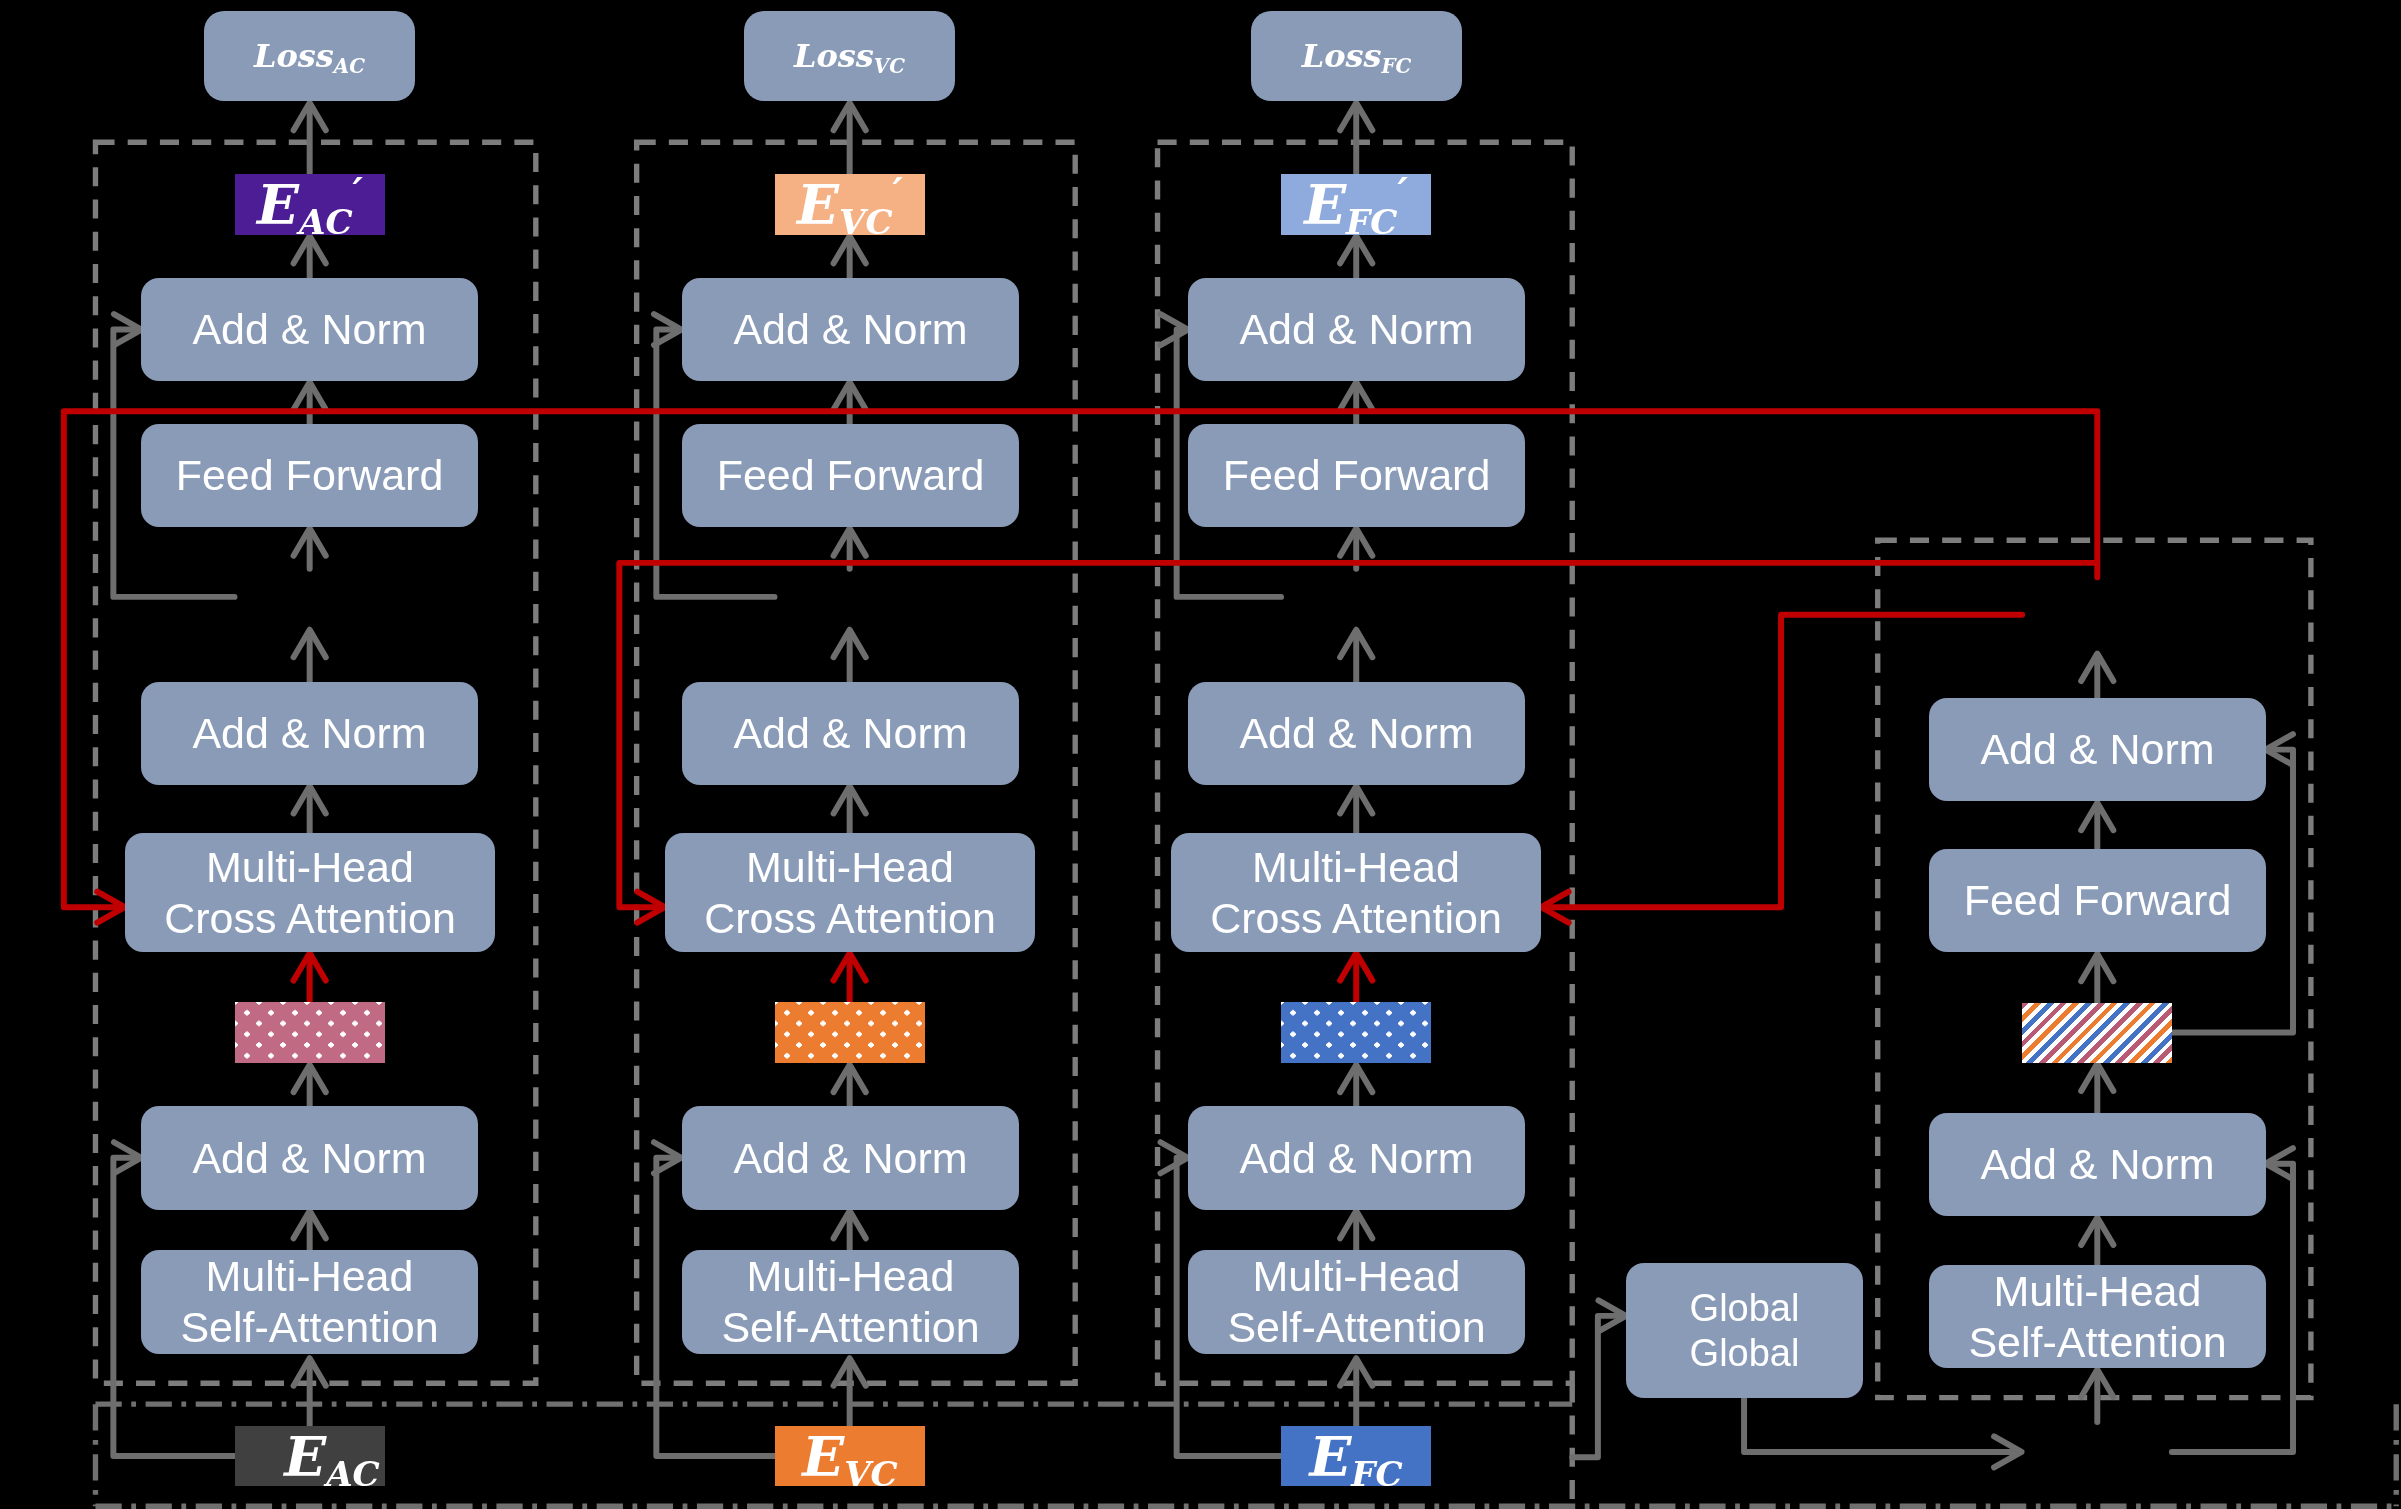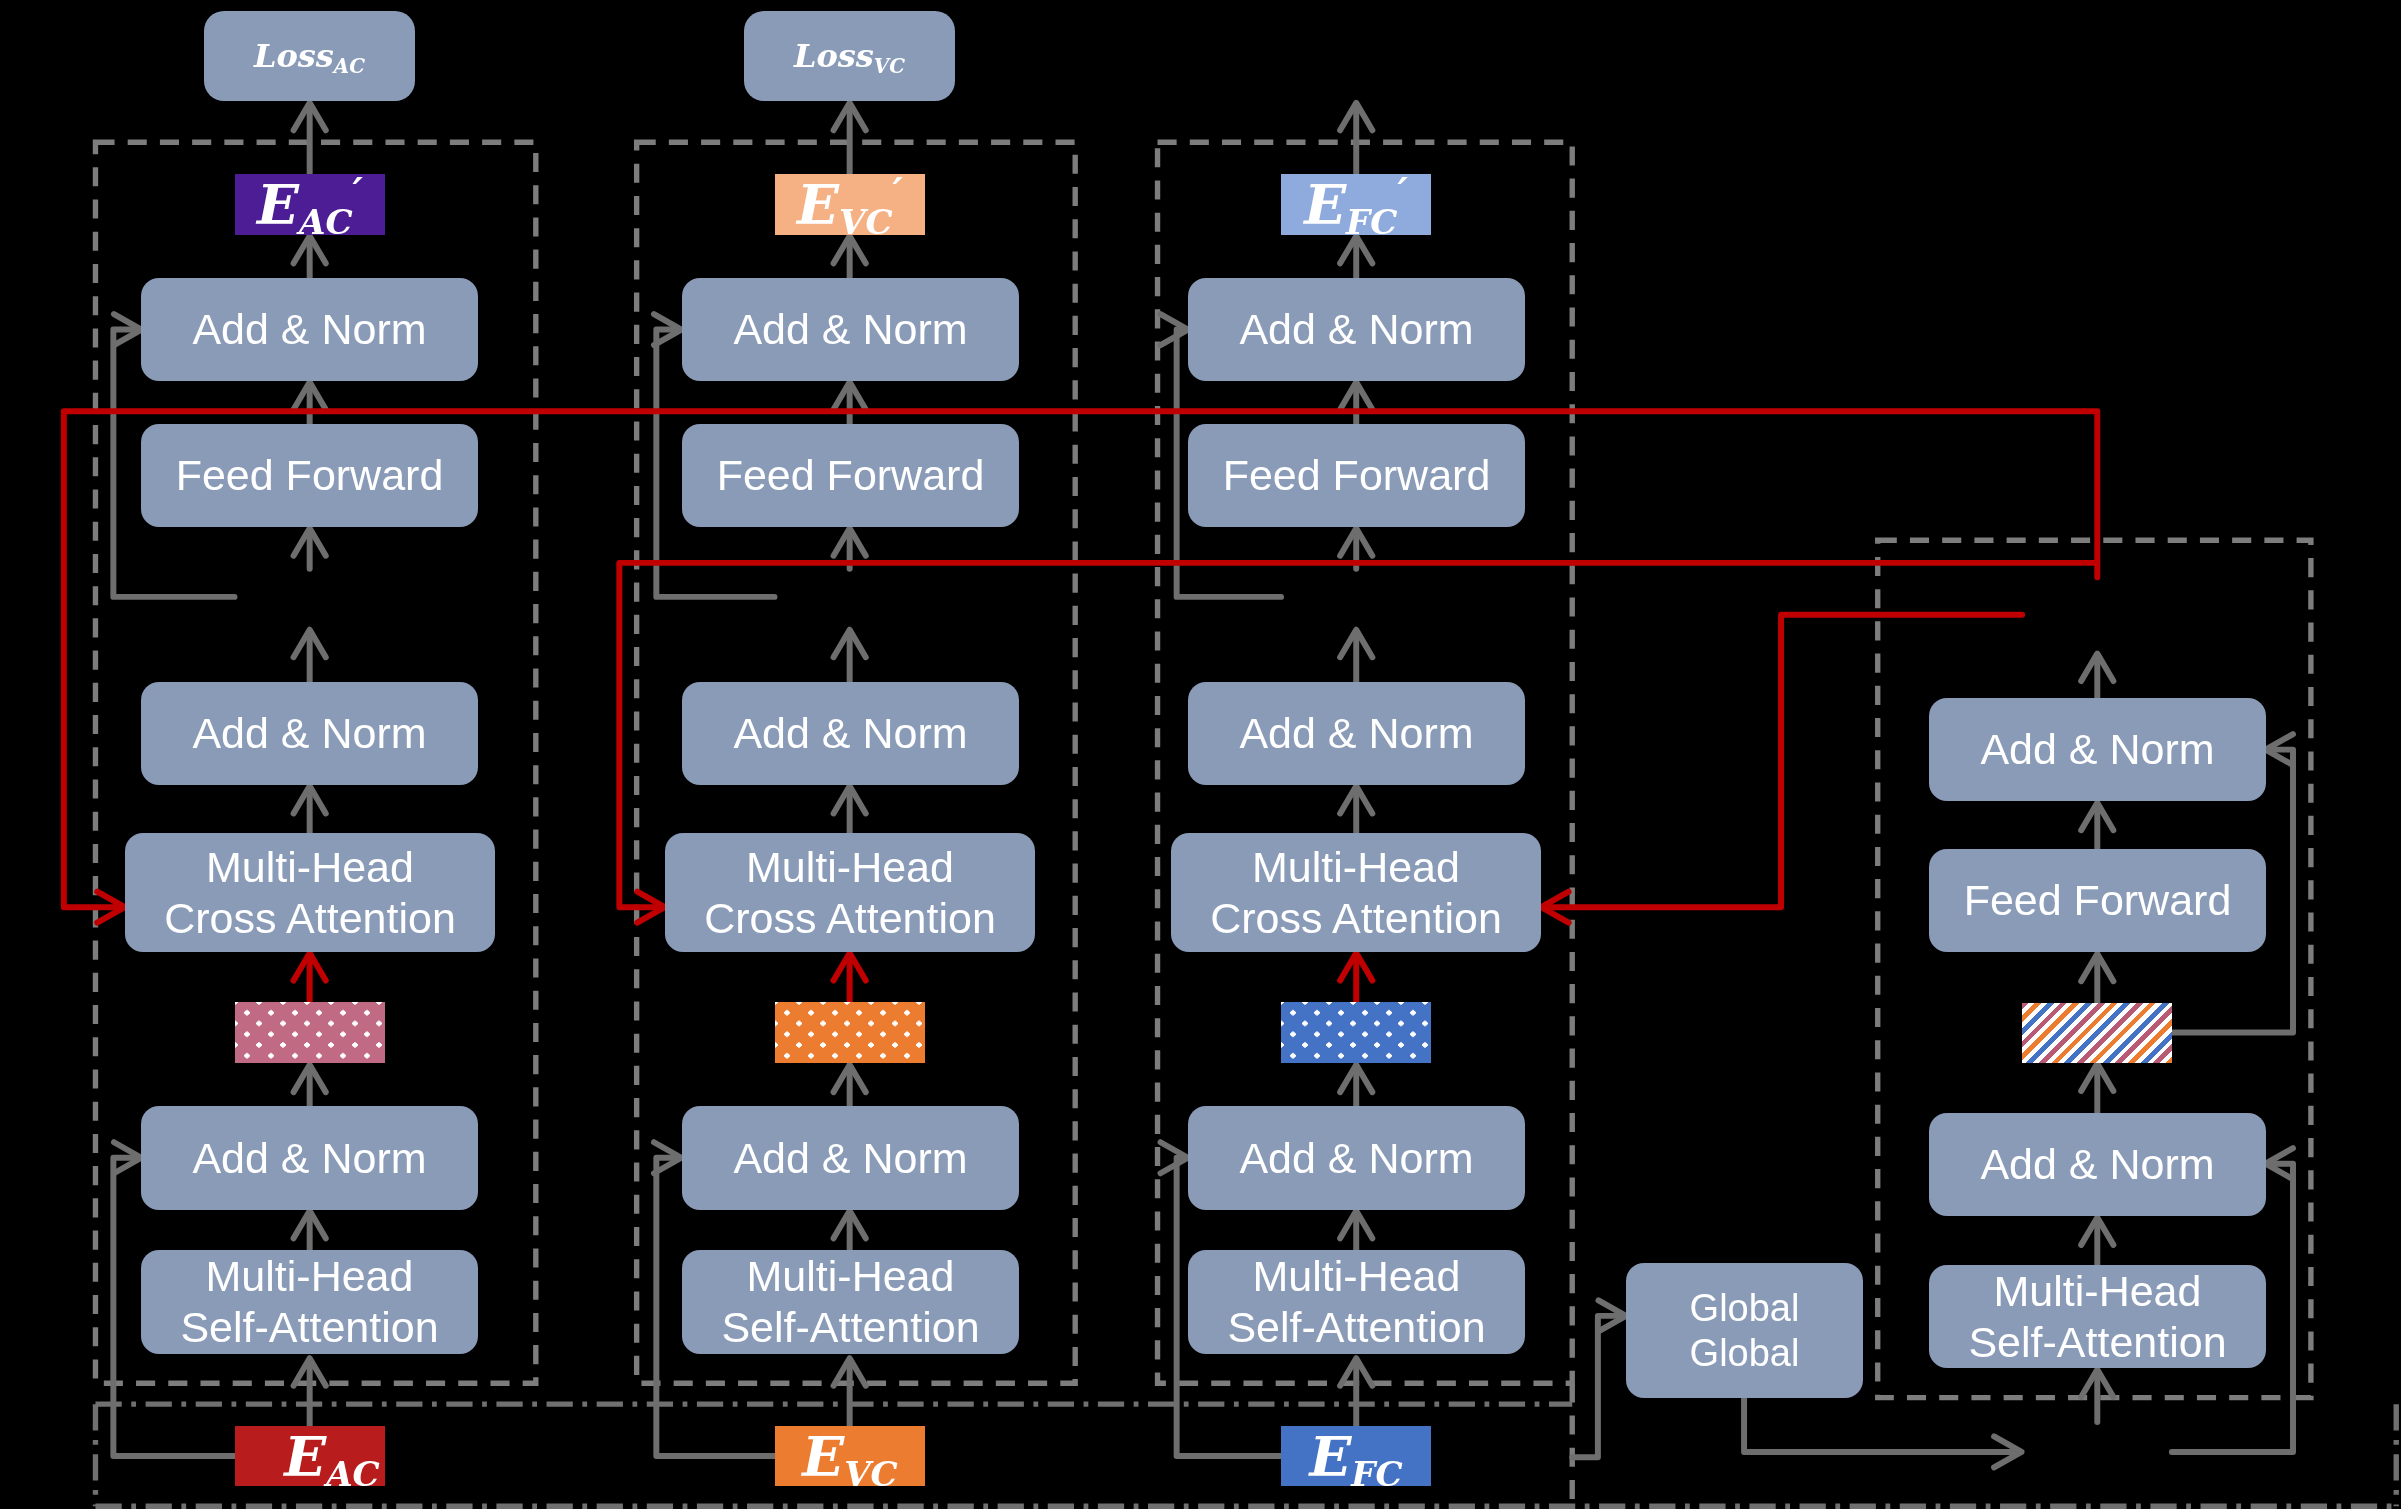--- a/index.html
+++ b/index.html
@@ -12,21 +12,21 @@
   .loss{background:#8a9bb8;border-radius:20px;color:#fff;}
   .mathtxt{font-family:"DejaVu Serif",serif;font-style:italic;font-weight:bold;}
   .loss .mathtxt{font-size:32px;}
   .ebox .mathtxt{font-size:55px;}
   .mathtxt sub{font-size:0.62em;vertical-align:-0.28em;line-height:0;}
   .pr{font-size:0.72em;vertical-align:0.45em;line-height:0;}
   .ebox{color:#fff;}
   .e-ac-p{background:#4c1d95;}
   .e-vc-p{background:#f5b183;}
   .e-fc-p{background:#8faadc;}
-  .e-ac{background:#b91c1c;padding-left:44px;}
+  .e-ac{background:#404040;padding-left:44px;}
   .e-vc{background:#ec7c30;}
   .e-fc{background:#4472c4;}
   
   .dotbox{background-color:#c16a84;
     background-image:radial-gradient(#fff 2.7px,transparent 3px),radial-gradient(#fff 2.7px,transparent 3px);
     background-size:24px 21.5px;background-position:0 0,12px 10.7px;}
   .dot-vc{background-color:#ec7c30;}
   .dot-fc{background-color:#4472c4;}
   
   .hat{display:flex;flex-direction:column;}
@@ -264,20 +264,23 @@
       <span>Add &amp; Norm</span>
     </div>
 <div class="box bb" style="left:682px;top:1250px;width:337px;height:104px;">
   <span>Multi-Head</span>
       <span>Self-Attention</span>
 </div>
 <div class="box ebox e-vc" style="left:775px;top:1426px;width:150px;height:60px;">
   <div class="mathtxt"><i>E</i><sub>VC</sub></div>
 </div>
 
+<div class="box loss" style="left:1251px;top:10.7px;width:211px;height:90px;">
+  <div class="mathtxt"><i>Loss</i><sub>FC</sub></div>
+</div>
 <div class="box ebox e-fc-p" style="left:1281px;top:174px;width:150px;height:61px;">
   <div class="mathtxt"><i>E</i><sub>FC</sub><span class="pr">′</span></div>
 </div>
 <div class="box bb" style="left:1188px;top:278px;width:337px;height:103px;">
       <span>Add &amp; Norm</span>
     </div>
 <div class="box bb" style="left:1188px;top:424px;width:337px;height:103px;">
       <span>Feed Forward</span>
     </div>
 <div class="box hat" style="left:1281px;top:569px;width:150px;height:60px;">

